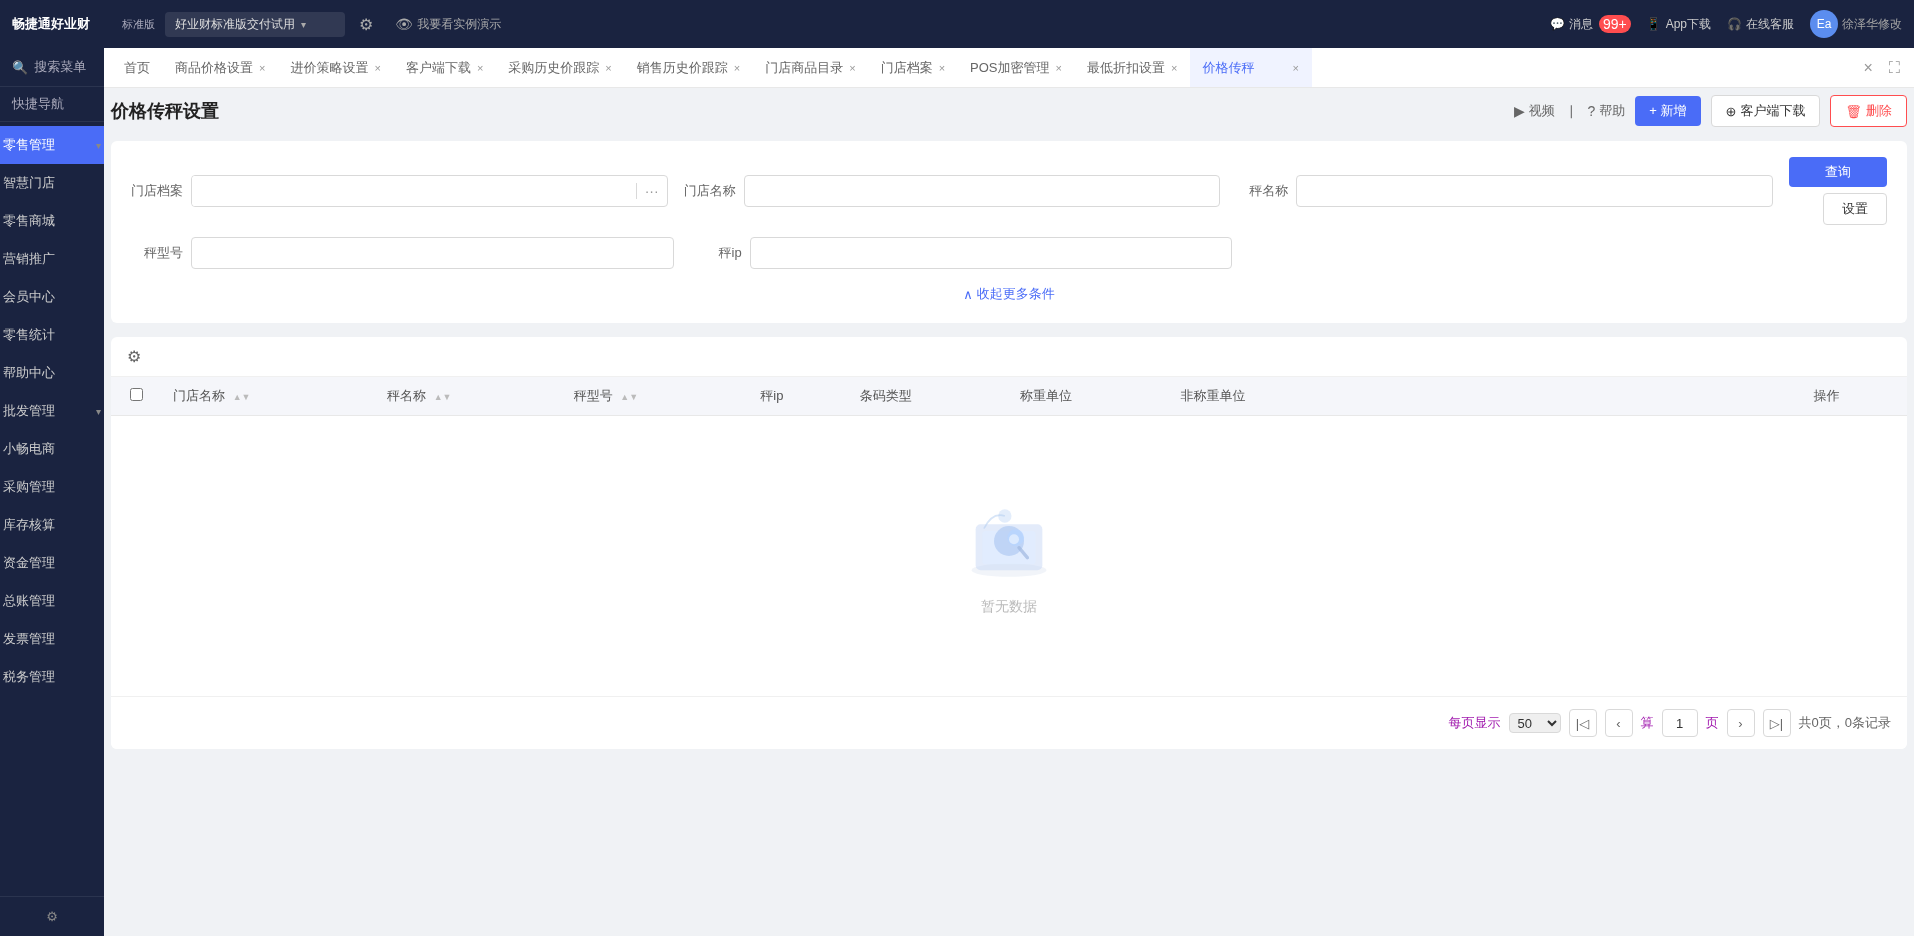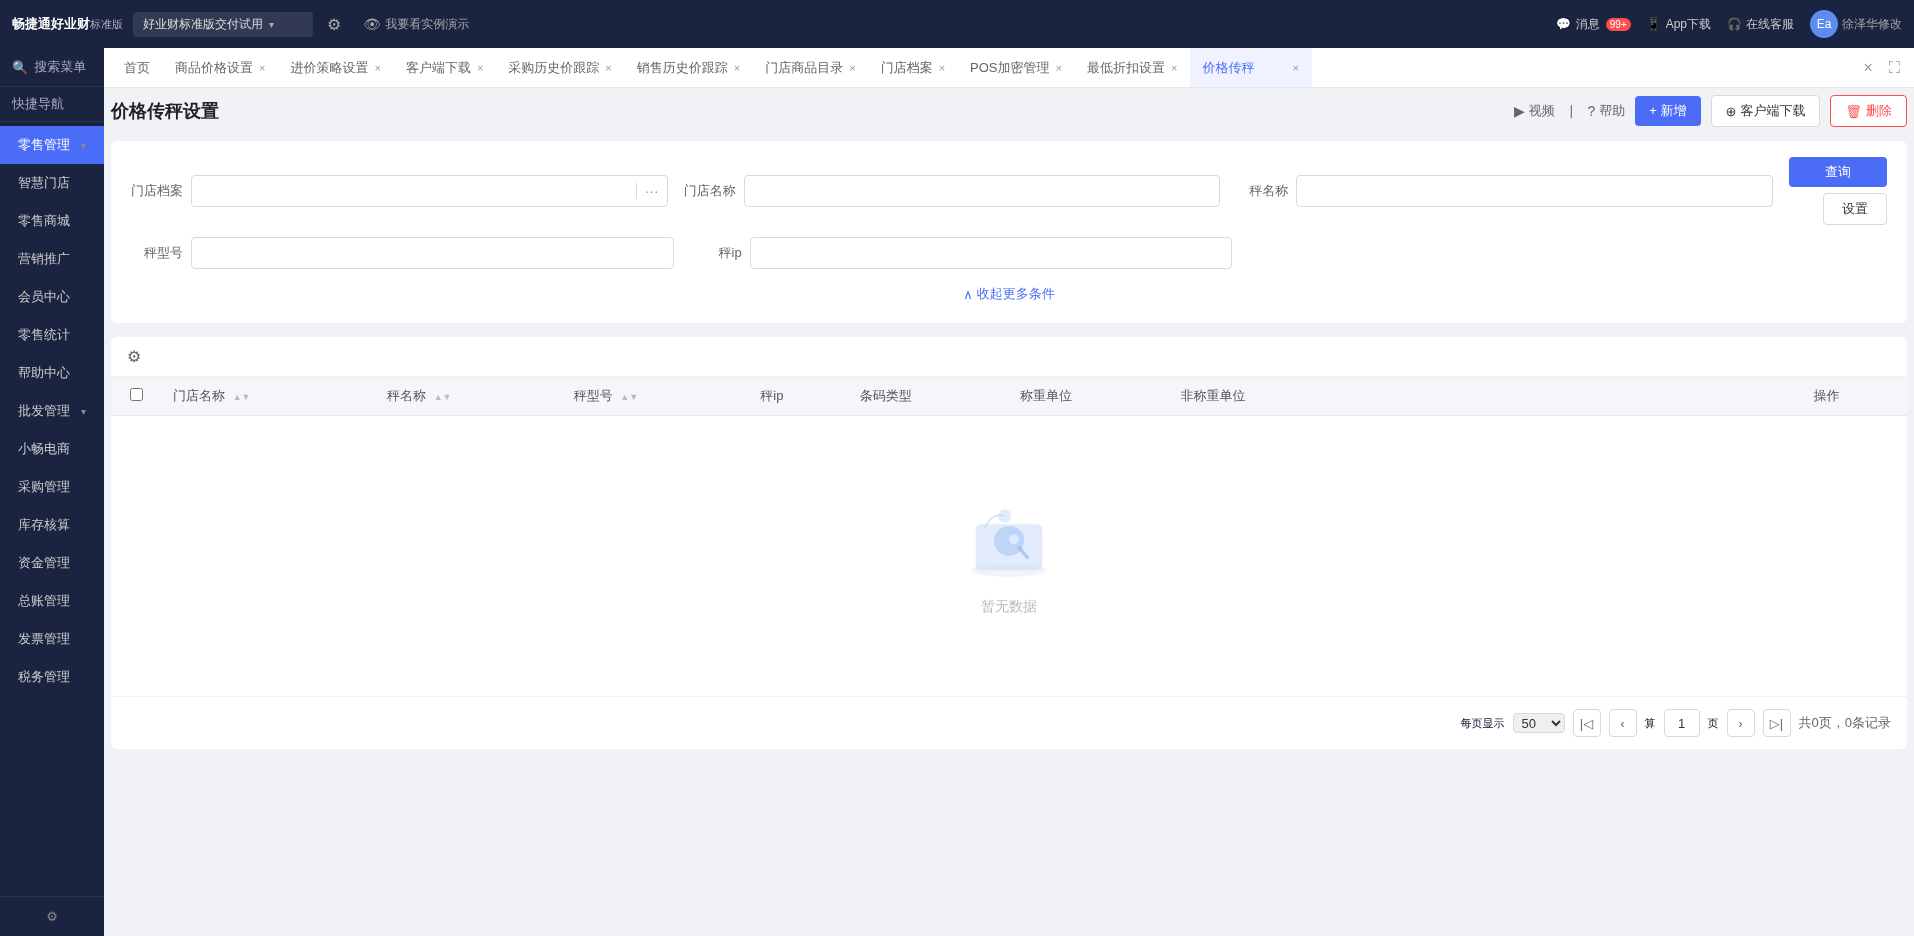--- a/index.html
+++ b/index.html
@@ -5,36 +5,36 @@
     * { margin: 0; padding: 0; box-sizing: border-box; }
     body { font-family: 'Microsoft YaHei', Arial, sans-serif; font-size: 13px; background: #f0f2f5; color: #333; overflow: hidden; }
 
     
     .top-bar {
       display: flex; align-items: center; background: #1a2340; height: 48px;
       padding: 0 12px; gap: 10px; position: fixed; top: 0; left: 0; right: 0; z-index: 100;
     }
     .logo-area { display: flex; flex-direction: row; align-items: center; min-width: 80px; }
     .logo-text { color: #fff; font-size: 13px; font-weight: bold; line-height: 1.2; }
-    .logo-sub { color: #aab; font-size: 11px; }
+    .logo-sub { color: #aab; font-size: 11px; margin-left: 32px; }
     .version-selector {
       display: flex; align-items: center; background: rgba(255,255,255,0.1); border-radius: 4px;
       padding: 4px 10px; color: #ddd; font-size: 12px; cursor: pointer; gap: 6px; min-width: 180px;
     }
     .version-selector .arrow { font-size: 10px; color: #aaa; }
     .settings-icon-btn { color: #aaa; cursor: pointer; font-size: 16px; padding: 4px; }
     .demo-btn {
       display: flex; align-items: center; gap: 4px; color: #aaa; font-size: 12px; cursor: pointer;
       padding: 4px 8px;
     }
     .demo-icon { font-size: 14px; }
     .top-right { margin-left: auto; display: flex; align-items: center; gap: 16px; }
     .top-action { display: flex; align-items: center; gap: 4px; color: #ccc; font-size: 12px; cursor: pointer; }
     .badge {
-      background: #ff4d4f; color: #fff; font-size: 10px; border-radius: 10px;
+      background: #ff4d4f; color: #fff; font-size: 14px; border-radius: 10px;
       padding: 1px 4px; margin-left: 2px; min-width: 18px; text-align: center;
     }
     .user-avatar {
       width: 28px; height: 28px; border-radius: 50%; background: #5b8def;
       display: flex; align-items: center; justify-content: center; color: #fff; font-size: 12px;
     }
     .user-name { color: #a3a3a3; font-size: 12px; cursor: pointer; }
 
     
     .tab-bar {
@@ -61,21 +61,21 @@
       display: flex; align-items: center; gap: 6px; padding: 10px 12px;
       color: #aab; font-size: 13px; cursor: pointer; border-bottom: 1px solid rgba(255,255,255,0.08);
     }
     .sidebar-quick {
       display: flex; align-items: center; gap: 6px; padding: 8px 12px;
       color: #aab; font-size: 13px; cursor: pointer; border-bottom: 1px solid rgba(255,255,255,0.08);
     }
     .sidebar-section { padding: 4px 0; }
     .sidebar-item {
       display: flex; align-items: center; justify-content: space-between;
-      padding: 10px 18px; color: #ccc; font-size: 13px; cursor: pointer;
+      padding: 10px 3px; color: #ccc; font-size: 13px; cursor: pointer;
     }
     .sidebar-item.active { background: #4a6cf7; color: #fff; }
     .sidebar-item .arrow { font-size: 10px; color: #888; }
     .sidebar-settings {
       margin-top: auto; display: flex; align-items: center; justify-content: center;
       padding: 12px; color: #888; cursor: pointer; border-top: 1px solid rgba(255,255,255,0.08);
     }
 
     
     .main-content {
@@ -158,21 +158,21 @@
       display: flex; flex-direction: column; align-items: center; justify-content: center;
       padding: 80px 0; color: #aaa;
     }
     .empty-text { font-size: 14px; color: #bbb; }
 
     
     .pagination {
       display: flex; align-items: center; justify-content: flex-end;
       padding: 12px 16px; background: #fff; border-top: 1px solid #f0f0f0; gap: 8px;
     }
-    .pag-label { color: #0f172a; font-size: 11px; }
+    .pag-label { color: #a21caf; font-size: 13px; }
     .pag-select {
       height: 20px; border: 1px solid #d9d9d9; border-radius: 4px; padding: 0 4px;
       font-size: 13px; color: #333;
     }
     .pag-btn {
       width: 28px; height: 28px; display: flex; align-items: center; justify-content: center;
       border: 1px solid #d9d9d9; border-radius: 4px; color: #666; cursor: pointer; font-size: 13px;
       background: #fff;
     }
     .pag-info { color: #666; font-size: 13px; }

